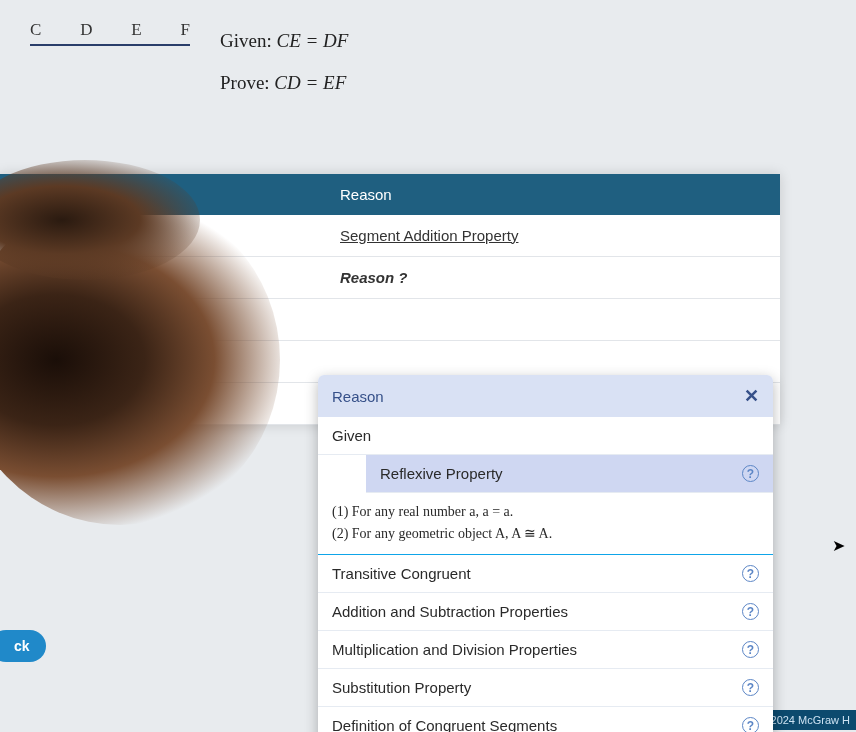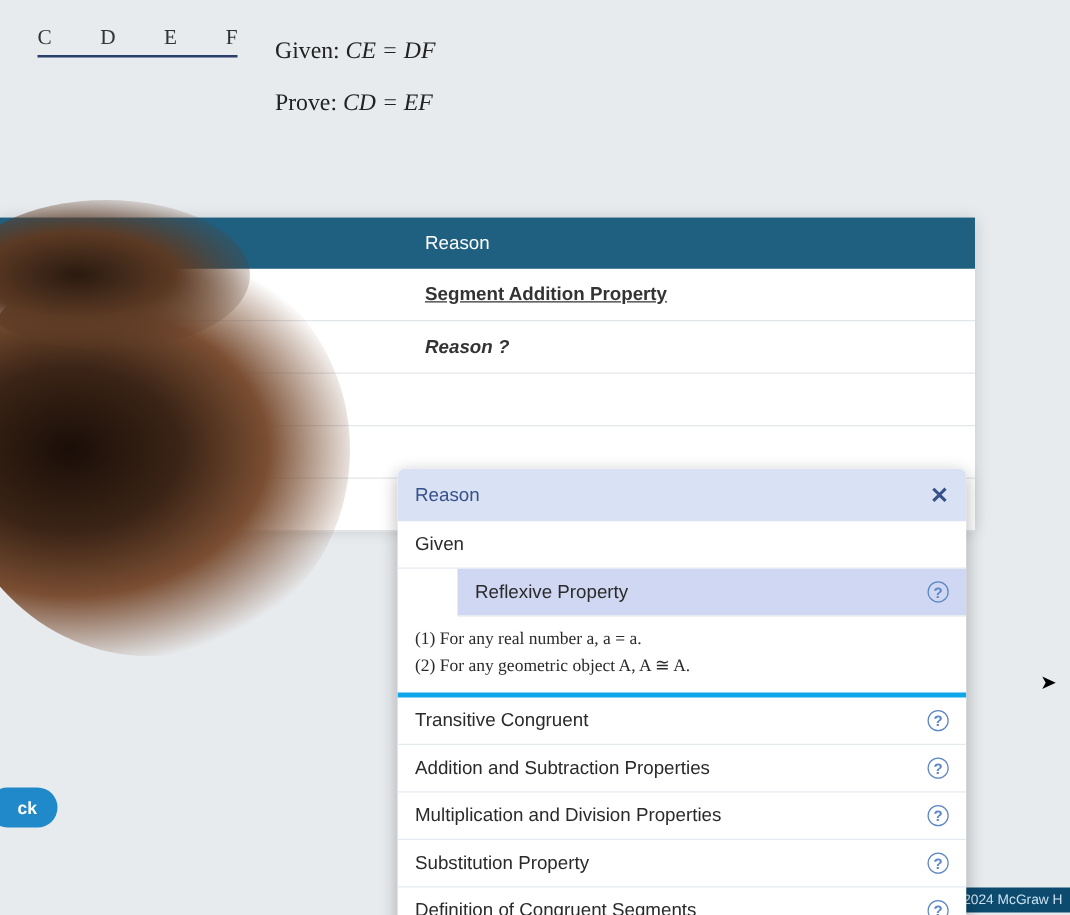--- a/index.html
+++ b/index.html
@@ -72,21 +72,21 @@
     .p-reason {
       flex: 1;
       padding: 10px 20px;
       font-size: 15px;
       display: flex;
       align-items: center;
     }
     .reason-link {
       color: #333;
       text-decoration: underline;
-      font-weight: 700;
+      font-weight: 400;
       cursor: pointer;
     }
     .reason-prompt {
       color: #333;
       font-style: italic;
       font-weight: 600;
       cursor: pointer;
     }
 
     .finger-occ {
@@ -147,21 +147,21 @@
     .dd-item.highlight {
       background: #cfd7f2;
       margin-left: 48px;
     }
     .dd-explain {
       padding: 8px 14px 10px 14px;
       font-family: Georgia, serif;
       font-size: 14px;
       color: #2a2a2a;
       line-height: 1.55;
-      border-bottom: 4px solid #0ea5e9;
+      border-bottom: 1px solid #0ea5e9;
     }
     .help-ic {
       width: 17px; height: 17px;
       border: 1.5px solid #5c86c6;
       border-radius: 50%;
       color: #5c86c6;
       font-size: 12px;
       display: inline-flex;
       align-items: center; justify-content: center;
       font-weight: bold;

